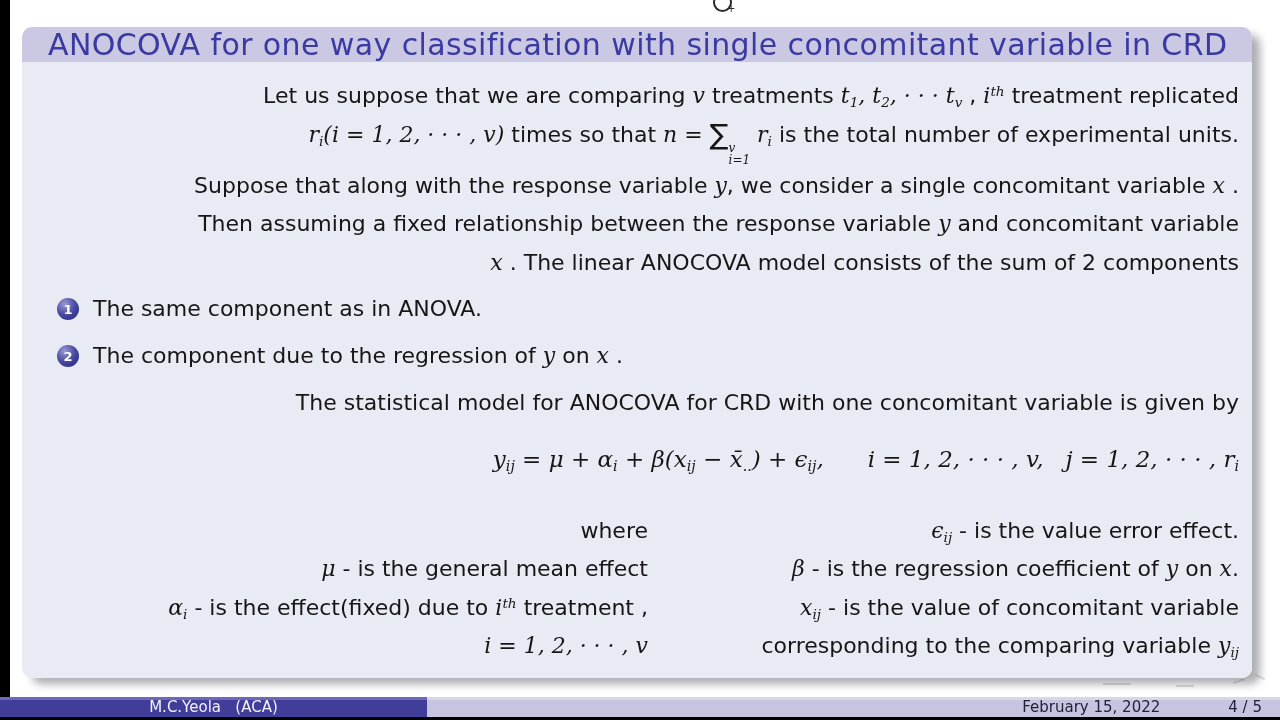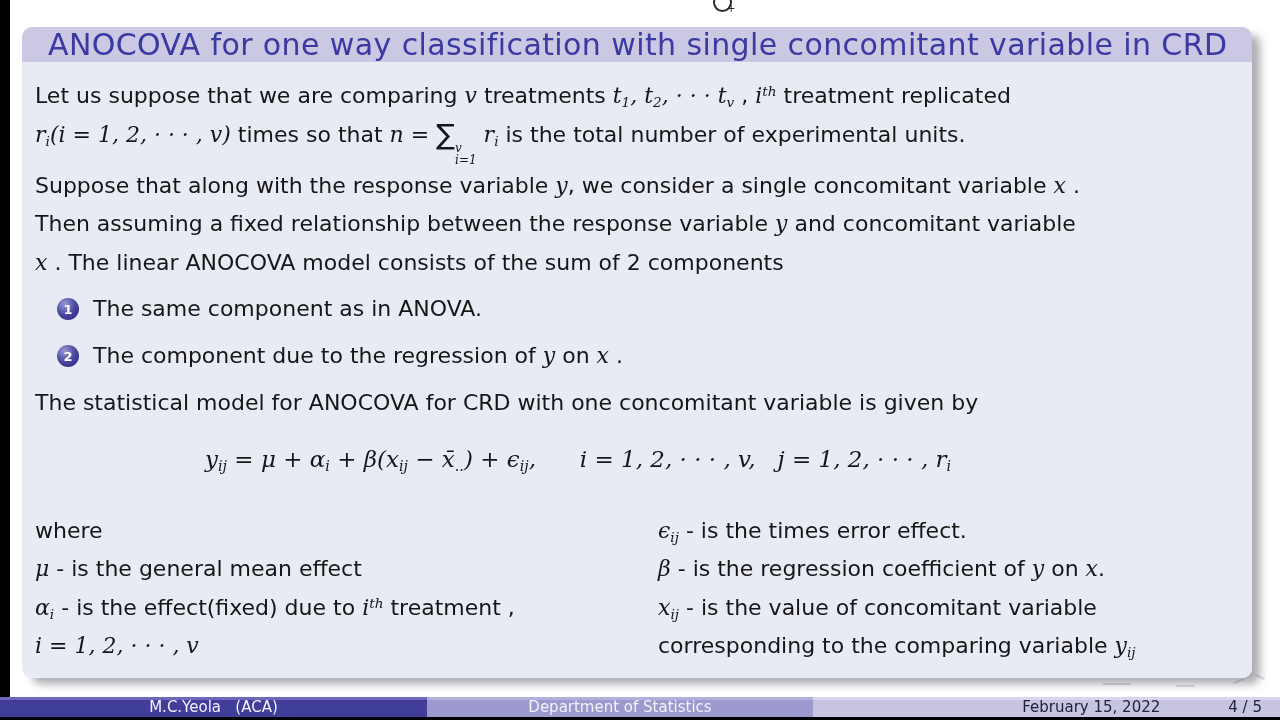--- a/index.html
+++ b/index.html
@@ -24,21 +24,21 @@
     box-shadow:9px 7px 9px -1px rgba(70,70,85,.45);
   }
   .slide-titlebar{
     flex:none; height:35px; background:var(--title_bar_bg,#cbc8e4);
     color:var(--title_text,#3a3aa2);
     font-size:30px; line-height:35px; padding-left:26px; letter-spacing:.4px;
     white-space:nowrap;
   }
   .slide-body{
     flex:1; background:var(--body_bg,#e9ebf4); color:var(--body_text,#161616);
-    font-size:22px; padding:15px 13px 0 13px;
+    font-size:22px; padding:15px 13px 0 13px;text-align:right;
   }
   .line{ line-height:38.5px; white-space:nowrap; }
   .math{ font-family:"DejaVu Serif","DejaVu Sans",serif; font-style:italic; }
   sub.math, sup.math{ font-size:.62em; line-height:0; }
   sub.math{ vertical-align:-.28em; }
   sup.math{ vertical-align:.5em; }
   .sumglyph{ font-style:normal; font-family:"DejaVu Sans",sans-serif; font-size:28px; vertical-align:-2px; }
   .limstack{ display:inline-flex; flex-direction:column; align-items:flex-start;
     font-size:12px; line-height:1.05; vertical-align:-10px;
     font-family:"DejaVu Serif",serif; font-style:italic; }
@@ -115,42 +115,39 @@
       <div class="equation"><span class="math">y</span><sub class="math">ij</sub><span class="math"> = μ + α</span><sub class="math">i</sub><span class="math"> + β(x</span><sub class="math">ij</sub><span class="math"> − x̄</span><sub class="math">..</sub><span class="math">) + ϵ</span><sub class="math">ij</sub><span class="math">,</span><span class="txt">&nbsp;&nbsp;&nbsp;&nbsp;&nbsp;&nbsp;</span><span class="math">i = 1, 2, · · · , v,</span><span class="txt">&nbsp;&nbsp;&nbsp;</span><span class="math">j = 1, 2, · · · , r</span><sub class="math">i</sub></div>
 
       <div class="where">
         <div class="col-left">
           <div class="line"><span class="txt">where</span></div>
           <div class="line"><span class="math">μ</span><span class="txt"> - is the general mean effect</span></div>
           <div class="line"><span class="math">α</span><sub class="math">i</sub><span class="txt"> - is the effect(fixed) due to </span><span class="math">i</span><sup class="math">th</sup><span class="txt"> treatment ,</span></div>
           <div class="line"><span class="math">i = 1, 2, · · · , v</span></div>
         </div>
         <div class="col-right">
-          <div class="line"><span class="math">ϵ</span><sub class="math">ij</sub><span class="txt"> - is the times error effect.</span></div>
+          <div class="line"><span class="math">ϵ</span><sub class="math">ij</sub><span class="txt"> - is the value error effect.</span></div>
           <div class="line"><span class="math">β</span><span class="txt"> - is the regression coefficient of </span><span class="math">y</span><span class="txt"> on </span><span class="math">x</span><span class="txt">.</span></div>
           <div class="line"><span class="math">x</span><sub class="math">ij</sub><span class="txt"> - is the value of concomitant variable</span></div>
           <div class="line"><span class="txt">corresponding to the comparing variable </span><span class="math">y</span><sub class="math">ij</sub></div>
         </div>
       </div>
 
     </div>
   </div>
 
   <div class="smudge" style="left:1103px; top:683px; width:28px; height:2px;"></div>
   <div class="smudge" style="left:1176px; top:685px; width:18px; height:2px;"></div>
   <div class="smudge" style="left:1233px; top:680px; width:12px; height:2px; transform:rotate(-20deg);"></div>
   <div class="smudge" style="left:1255px; top:676px; width:10px; height:2px; transform:rotate(25deg);"></div>
 
   <div class="footer">
     <div class="cell cell-author">
       <span>M.C.Yeola&nbsp;&nbsp;&nbsp;(ACA)</span>
     </div>
-    <div class="cell cell-institute">
-      <span>Department of Statistics</span>
-    </div>
     <div class="cell cell-date">
       <span>February 15, 2022</span>
       <span>4 / 5</span>
     </div>
   </div>
 
   <div class="bottom-strip"></div>
 </div>
 
 </body></html>

